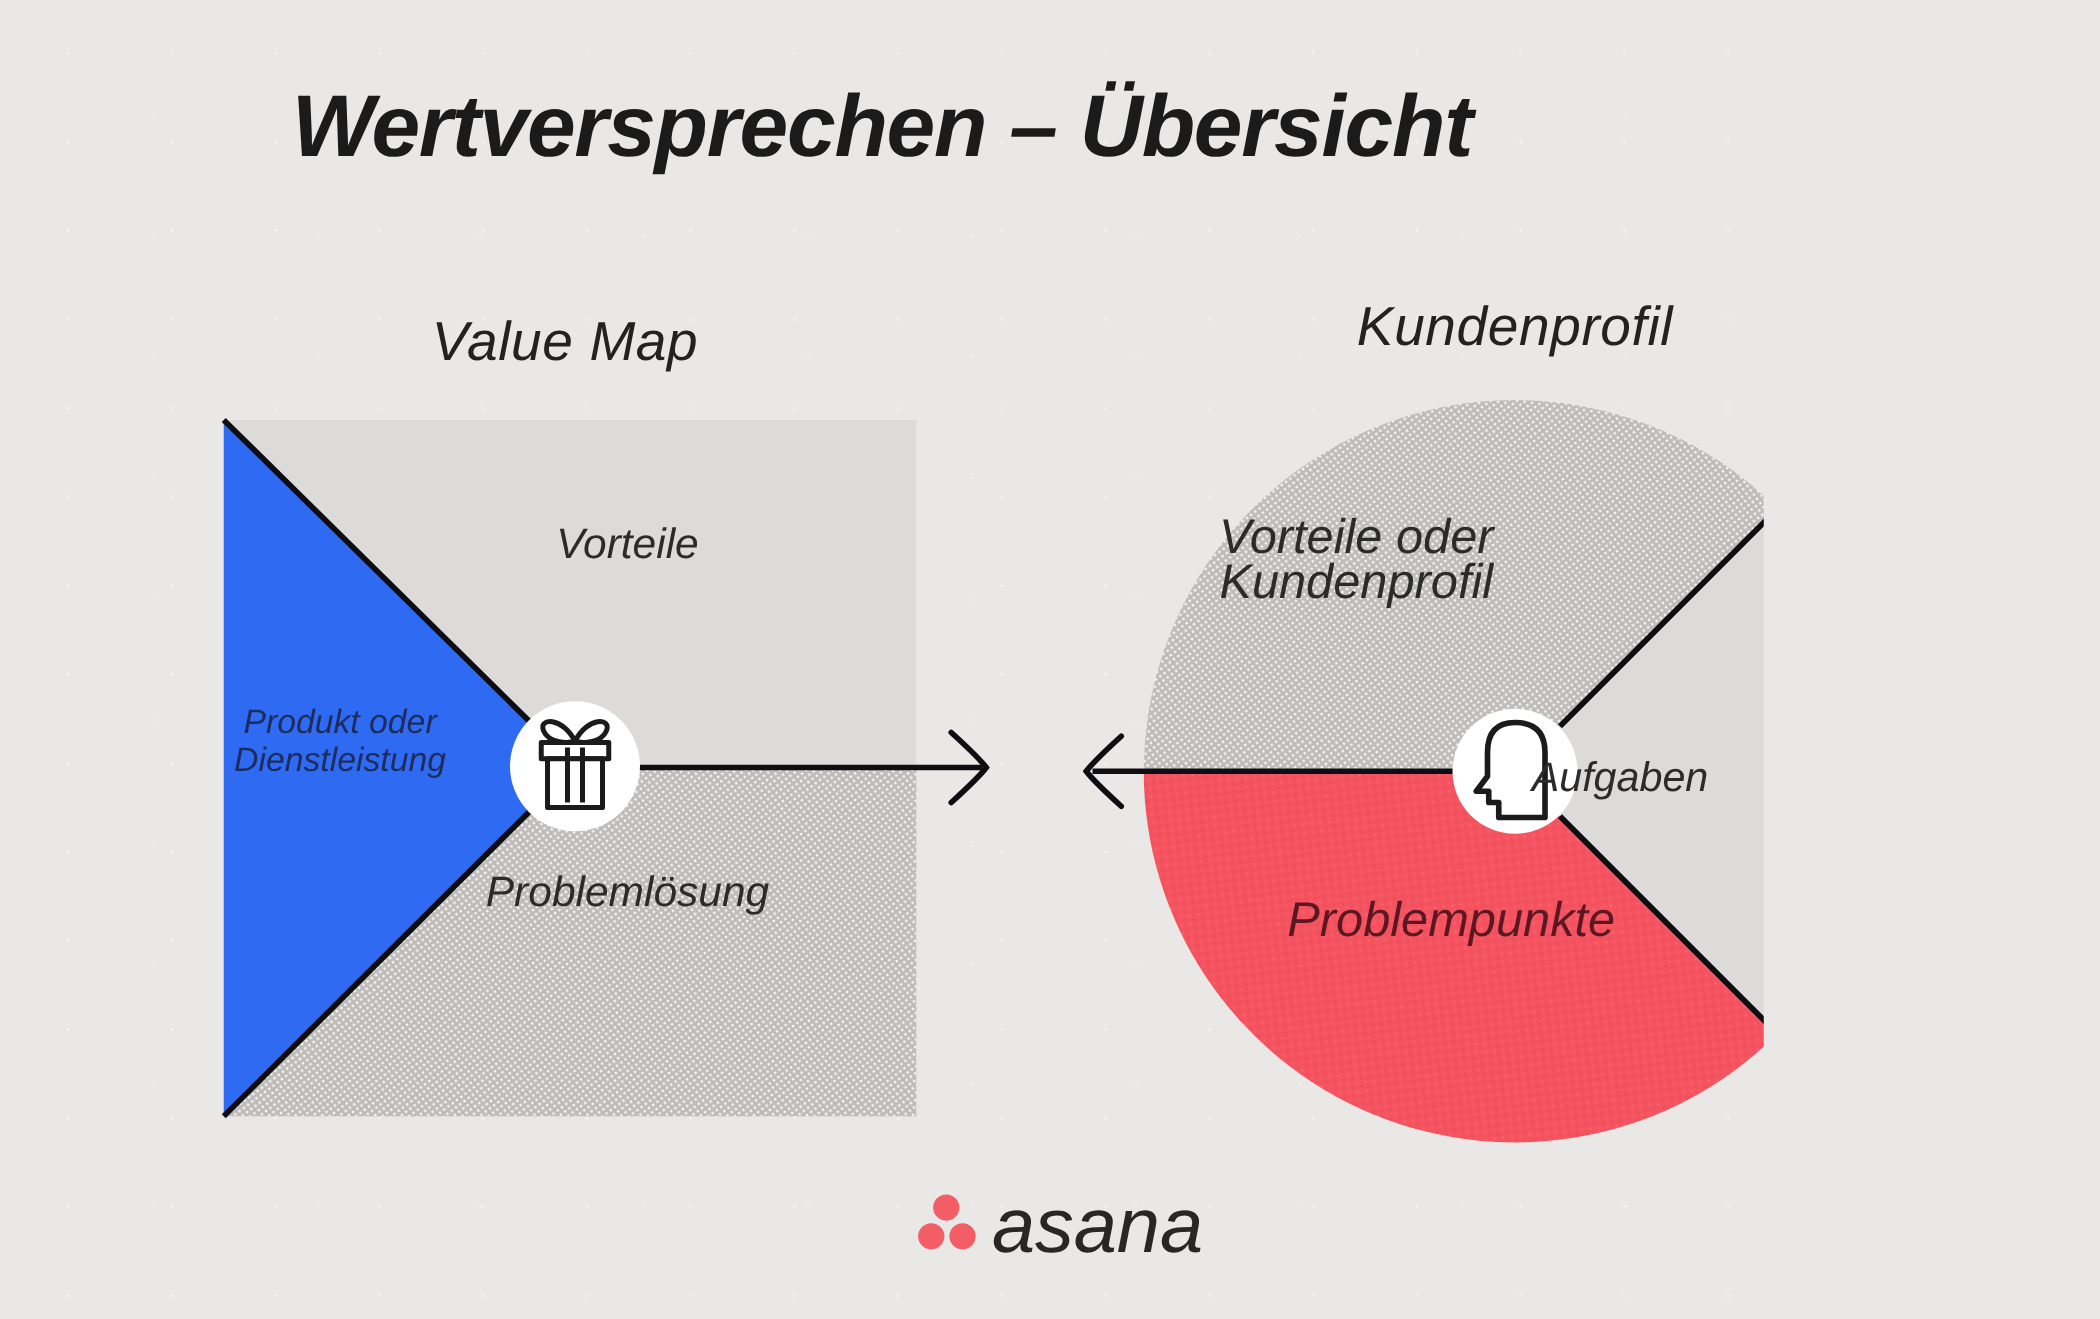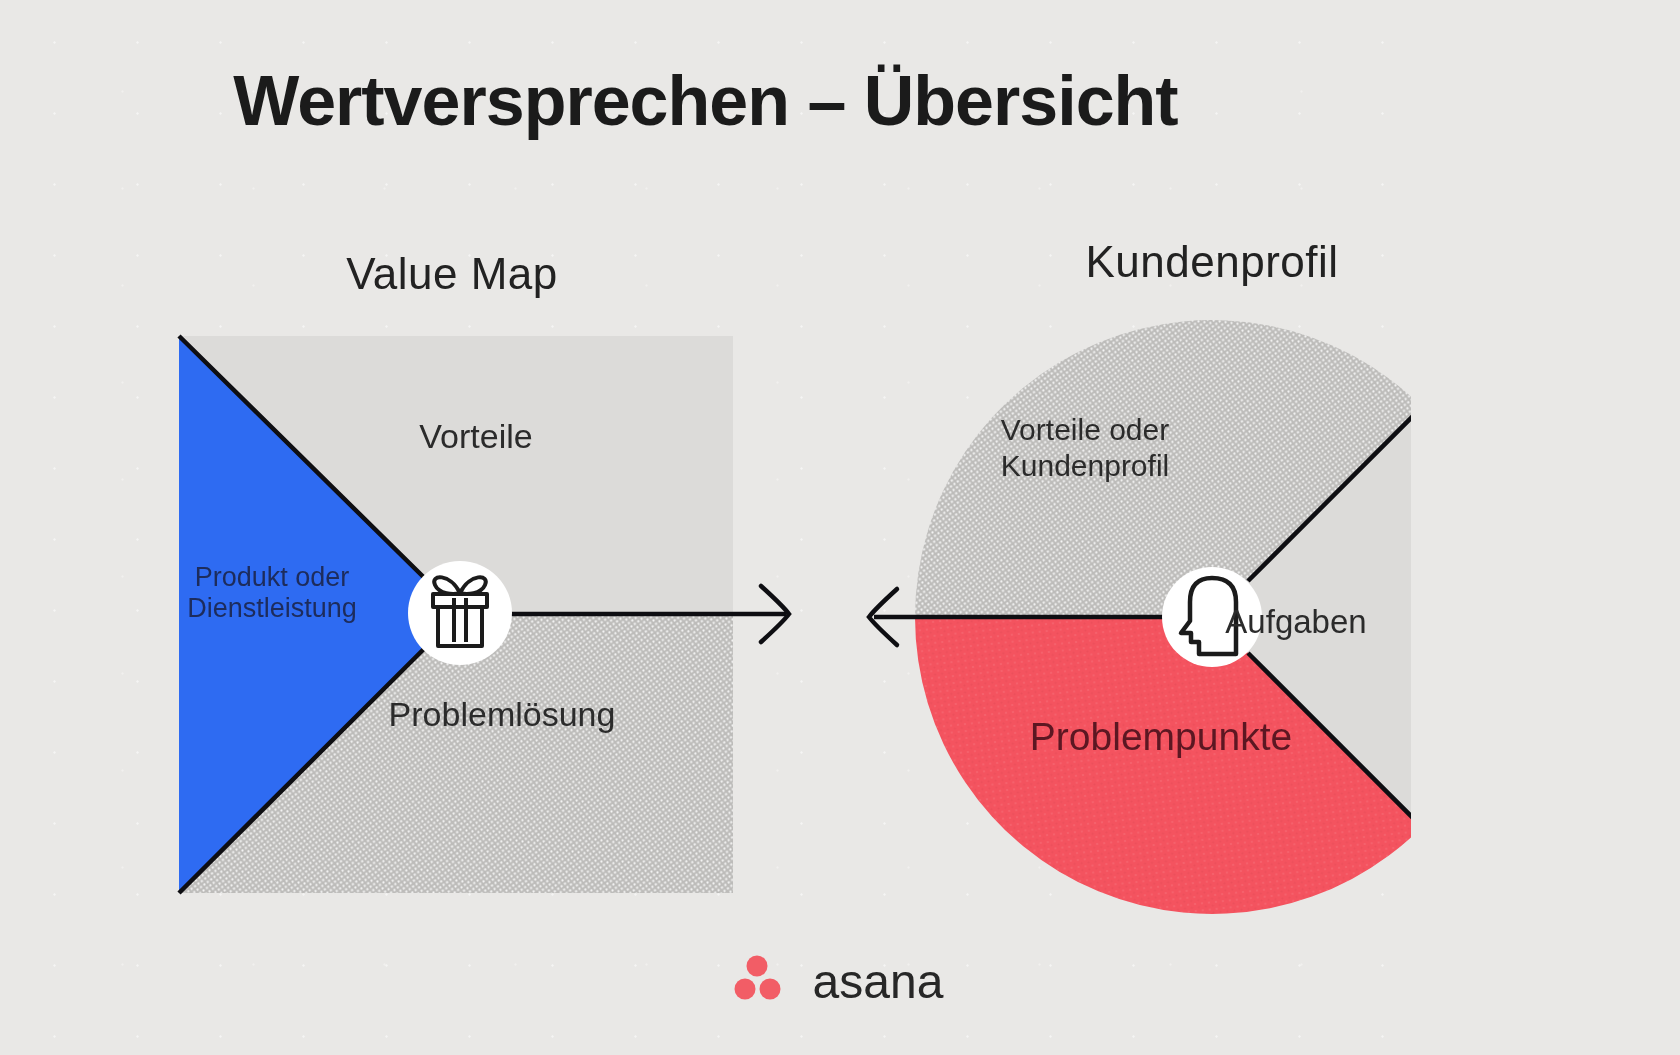--- a/index.html
+++ b/index.html
@@ -9,35 +9,36 @@
     background: var(--page_bg, #e9e8e6);
   }
   .page {
     position: relative; width: 1411px; height: 1055px; overflow: hidden;
     background-color: var(--page_bg, #e9e8e6);
     background-image:
       radial-gradient(circle, rgba(255,255,255,0.55) 0.8px, transparent 1.5px),
       radial-gradient(circle, rgba(255,255,255,0.35) 0.8px, transparent 1.5px);
     background-size: 83px 71px, 131px 97px;
     background-position: 13px 7px, 57px 43px;
+    font-style: italic;
   }
   .art { position: absolute; left: 0; top: 0; width: 1680px; height: 1055px; }
   .txt { position: absolute; transform: translate(-50%, -50%); white-space: nowrap; text-align: center; }
   .title {
     position: absolute; left: 0; right: 0; top: 64px; margin: 0;
     text-align: center; font-size: 70px; font-weight: 700; letter-spacing: -1px;
     color: var(--ink, #1b1b1b); line-height: 1.08;
   }
   .subtitle { font-size: 44px; font-weight: 400; color: #222222; letter-spacing: 0.5px; }
   .region-label { font-size: 34px; color: #2b2b2b; }
-  .region-label-sm { font-size: 30px; color: #2b2b2b; line-height: 36px; }
+  .region-label-sm { font-size: 39px; color: #2b2b2b; line-height: 36px; }
   .product-label { font-size: 27px; font-weight: 500; color: var(--navy, #1d2c5c); line-height: 31px; }
   .jobs-label { font-size: 33px; color: #2b2b2b; }
   .pains-label { font-size: 39px; color: var(--maroon, #5c1722); }
-  .brand-word { font-size: 48px; font-weight: 500; color: #272727; letter-spacing: 0px; }
+  .brand-word { font-size: 62px; font-weight: 500; color: #272727; letter-spacing: 0px; }
 </style>
 </head>
 <body>
 
 <div class="page">
 
   <svg class="art" viewBox="0 0 1680 1055" aria-hidden="true">
     <defs>
       <pattern id="halftone" width="6" height="6" patternUnits="userSpaceOnUse" patternTransform="rotate(8)">
         <rect width="6" height="6" style="fill:var(--halftone_gray,#bdbcba)"></rect>
@@ -82,21 +83,21 @@
       <circle cx="745" cy="989" r="10.5"></circle>
       <circle cx="770" cy="989" r="10.5"></circle>
     </g>
   </svg>
 
   <h1 class="title">Wertversprechen – Übersicht</h1>
 
   <div class="txt subtitle" style="left:452px; top:262px;margin-top:12px;">Value Map</div>
   <div class="txt subtitle" style="left:1212px; top:262px;">Kundenprofil</div>
 
-  <div class="txt region-label" style="left:476px; top:436px;">Vorteile</div>
+  <div class="txt region-label" style="left:502px; top:436px;">Vorteile</div>
   <div class="txt product-label" style="left:272px; top:593px;">
     <div>Produkt oder</div>
     <div>Dienstleistung</div>
   </div>
   <div class="txt region-label" style="left:502px; top:714px;">Problemlösung</div>
 
   <div class="txt region-label-sm" style="left:1085px; top:448px;">
     <div>Vorteile oder</div>
     <div>Kundenprofil</div>
   </div>

